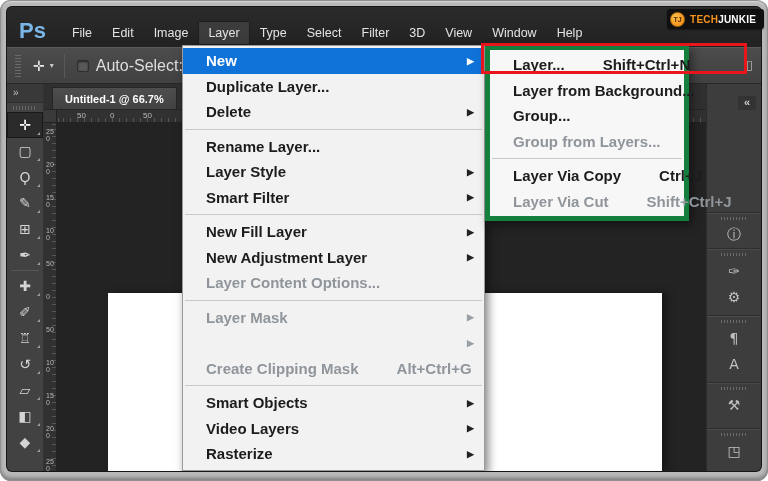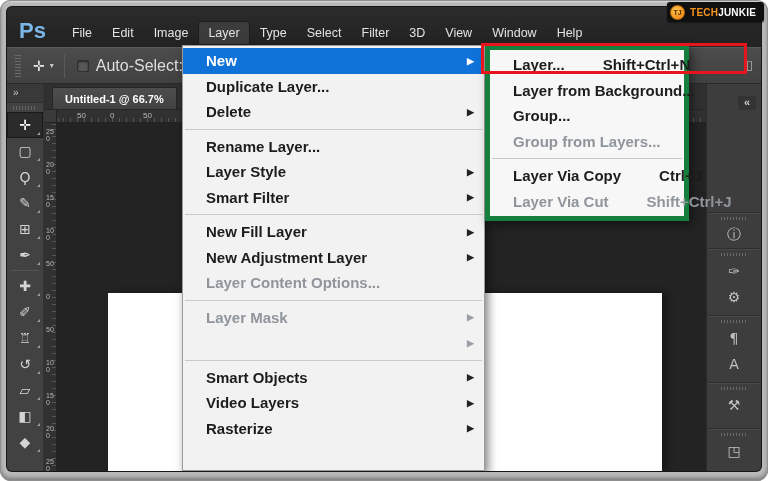--- a/index.html
+++ b/index.html
@@ -78,21 +78,21 @@
   .m-item .m-arrow{margin-left:auto;font-size:9px;color:#222;}
   .m-item.dis{color:#8f959b;}
   .m-item.dis .m-arrow{color:#9aa0a6;}
   .m-item.hl{background:#0f72d8;color:#fff;}
   .m-item.hl .m-arrow{color:#fff;}
   .m-sep{height:1px;background:#c9c9c9;margin:4px 2px;}
 
   .red-box{position:absolute;left:474px;top:36px;width:266px;height:31px;border:3px solid #e8151c;z-index:60;}
 
   
-  .wm{position:absolute;top:2px;right:4px;height:20px;background:#101010;border-radius:3px;display:flex;align-items:center;
+  .wm{position:absolute;top:9px;right:4px;height:20px;background:#101010;border-radius:3px;display:flex;align-items:center;
       padding:0 8px 0 3px;z-index:100;box-shadow:0 1px 2px rgba(0,0,0,.4);}
   .wm-circle{width:15px;height:15px;border-radius:50%;background:radial-gradient(circle at 35% 30%,#ffc04d,#f7941d 70%);
              border:1px solid #b36f10;color:#4a2e00;font-size:7px;font-weight:bold;display:flex;align-items:center;justify-content:center;margin-right:5px;}
   .wm-bold{color:#f7941d;font-weight:bold;font-size:10px;letter-spacing:.2px;}
   .wm-rest{color:#fff;font-weight:bold;font-size:10px;letter-spacing:.2px;}
 </style>
 </head>
 <body>
 
 <div class="frame">
@@ -239,20 +239,24 @@
           <span class="m-label">Layer Content Options...</span>
         </div>
         <div class="m-sep"></div>
         <div class="m-item dis">
           <span class="m-label">Layer Mask</span>
           <span class="m-arrow">▶</span>
         </div>
         <div class="m-item dis">
           <span class="m-arrow">▶</span>
         </div>
+        <div class="m-item dis">
+          <span class="m-label">Create Clipping Mask</span>
+          <span class="m-short">Alt+Ctrl+G</span>
+        </div>
         <div class="m-sep"></div>
         <div class="m-item">
           <span class="m-label">Smart Objects</span>
           <span class="m-arrow">▶</span>
         </div>
         <div class="m-item">
           <span class="m-label">Video Layers</span>
           <span class="m-arrow">▶</span>
         </div>
         <div class="m-item">

